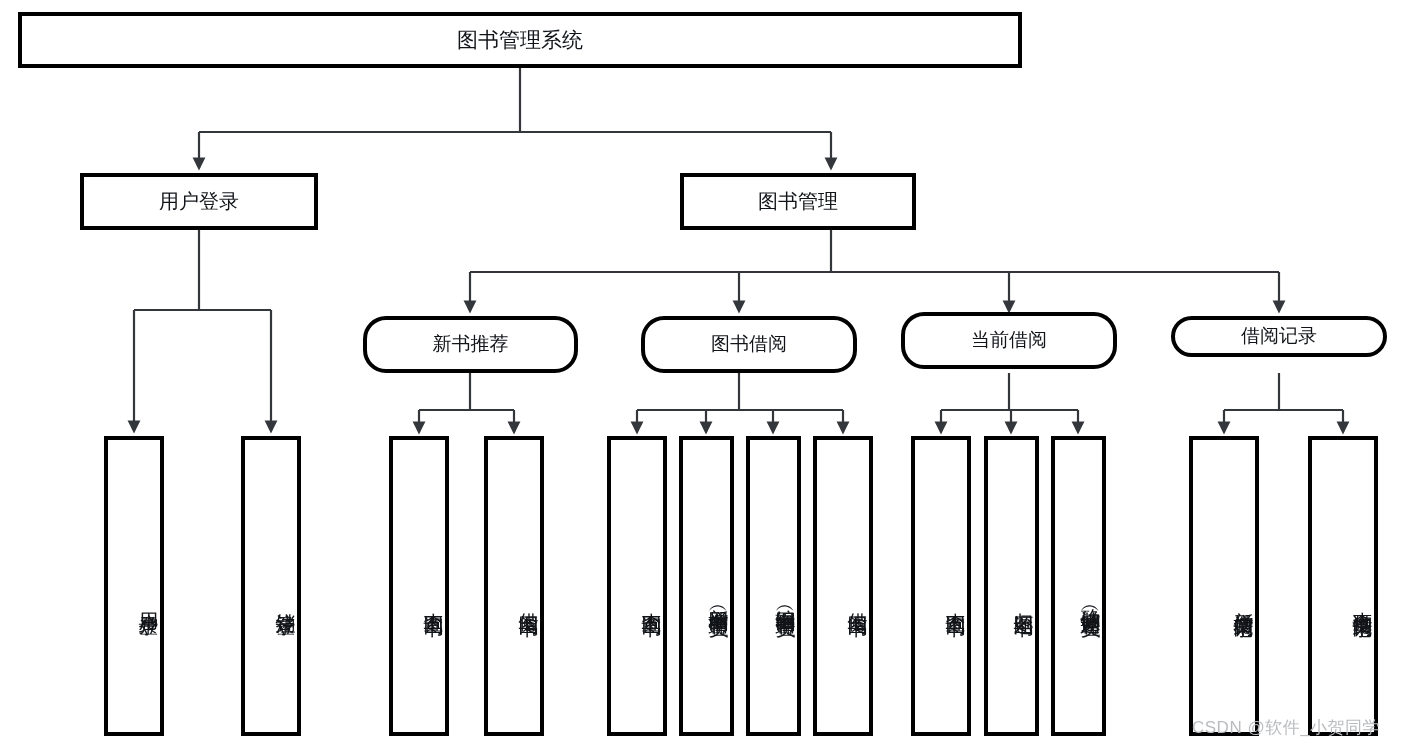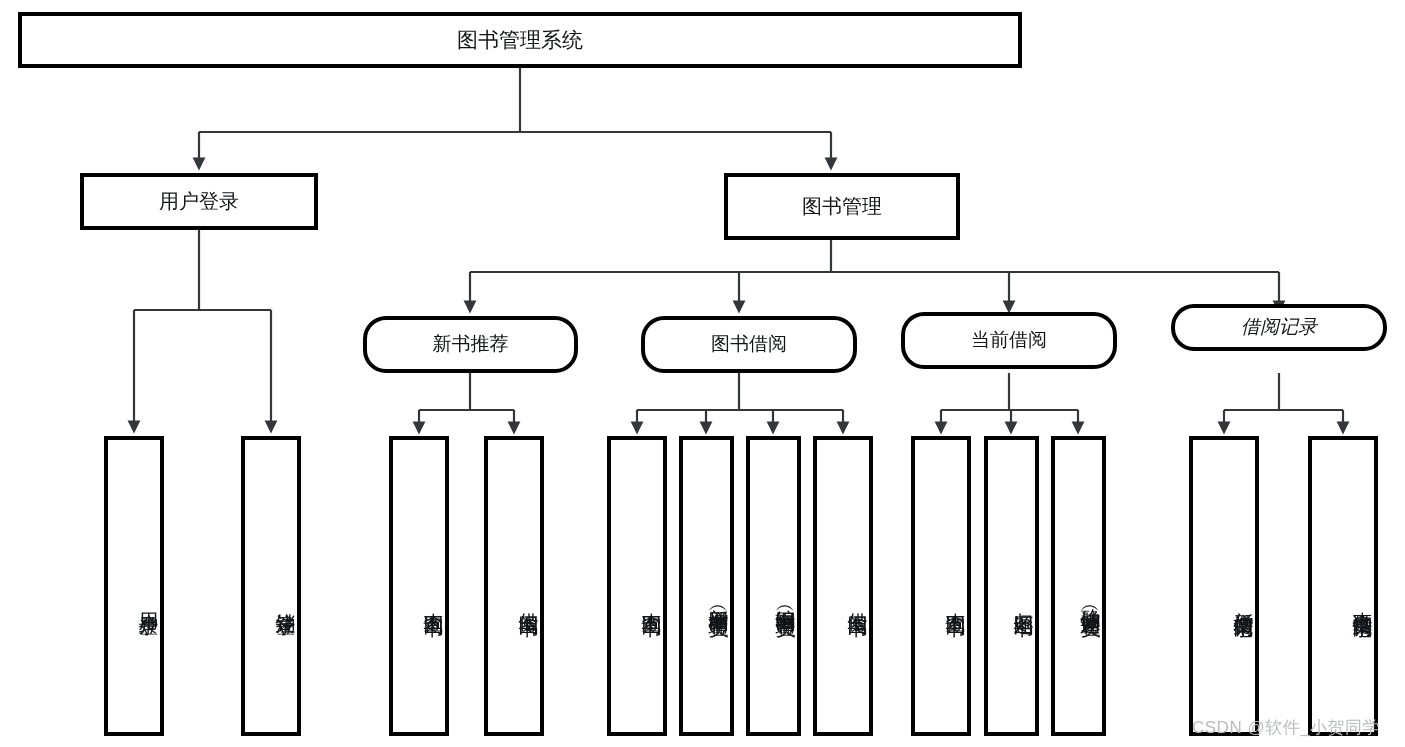--- a/index.html
+++ b/index.html
@@ -126,34 +126,34 @@
     </g>
   </svg>
 
   <div class="node level0" style="left:18px; top:12px; width:1004px; height:56px;">
     <span class="lbl">图书管理系统</span>
   </div>
 
   <div class="node level1" style="left:80px; top:173px; width:238px; height:57px;">
     <span class="lbl">用户登录</span>
   </div>
-  <div class="node level1" style="left:724px; top:173px; width:236px; height:67px;">
+  <div class="node level1" style="left:680px; top:173px; width:236px; height:57px;">
     <span class="lbl">图书管理</span>
   </div>
 
   <div class="node level2" style="left:363px; top:316px; width:215px; height:57px;">
     <span class="lbl">新书推荐</span>
   </div>
   <div class="node level2" style="left:631px; top:316px; width:216px; height:57px;margin-left:10px;">
     <span class="lbl">图书借阅</span>
   </div>
   <div class="node level2" style="left:901px; top:312px; width:216px; height:57px;">
     <span class="lbl">当前借阅</span>
   </div>
-  <div class="node level2" style="left:1171px; top:304px; width:216px; height:47px;font-style:italic;">
+  <div class="node level2" style="left:1171px; top:316px; width:216px; height:41px;">
     <span class="lbl">借阅记录</span>
   </div>
 
   <div class="node leaf" style="left:104px; top:436px; width:60px; height:300px;">
     <span class="lbl">用户登录</span>
   </div>
   <div class="node leaf" style="left:241px; top:436px; width:60px; height:300px;">
     <span class="lbl">注销登录</span>
   </div>
 

